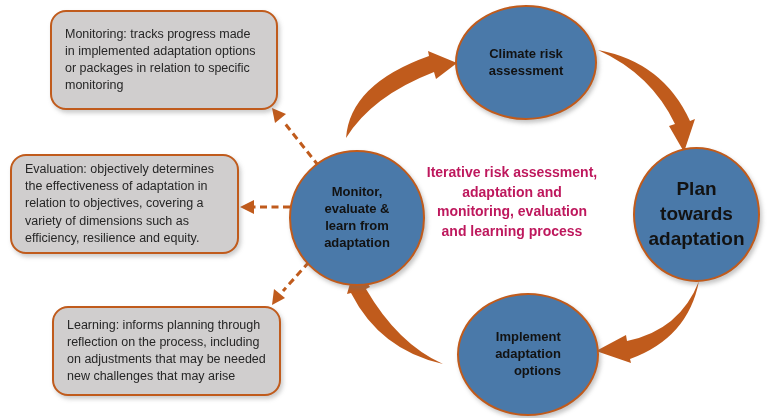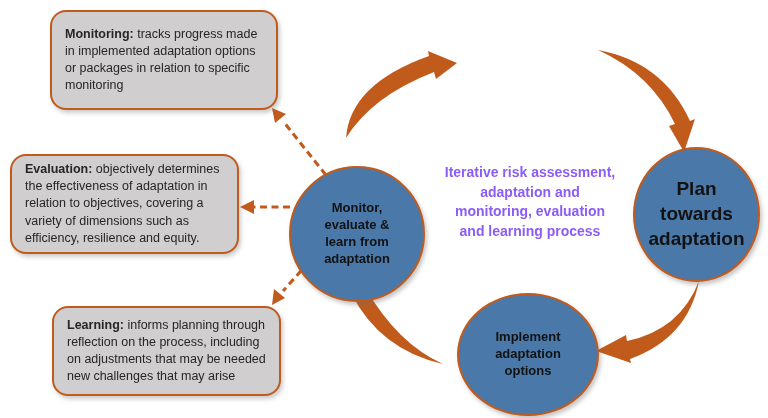--- a/index.html
+++ b/index.html
@@ -17,42 +17,42 @@
     background:var(--note-fill,#D0CECE);
     border:2px solid var(--accent-orange,#C05B1C);
     border-radius:16px;
     display:flex;align-items:center;
     padding:6px 13px;
     box-shadow:2px 3px 4px rgba(110,110,110,0.35);
   }
   .note p{
     margin:0;font-size:12.5px;line-height:1.38;color:var(--text-dark,#262626);
   }
-  .note .nlabel{font-weight:bold;}
+  .note .nlabel{font-weight:normal;}
   .note-monitoring{left:50px;top:10px;width:228px;height:100px;}
   .note-evaluation{left:10px;top:154px;width:229px;height:100px;}
   .note-learning{left:52px;top:306px;width:229px;height:90px;justify-content:flex-end;}
 
   .circle{
     position:absolute;box-sizing:border-box;border-radius:50%;
     background:var(--circle-fill,#4A79A9);
     border:2.5px solid var(--accent-orange,#C05B1C);
     display:flex;align-items:center;justify-content:center;text-align:center;
     font-weight:bold;color:#121212;font-size:13px;line-height:1.3;
     white-space:pre-line;
     box-shadow:2px 3px 4px rgba(110,110,110,0.4);
   }
   .c-climate{left:455px;top:5px;width:142px;height:115px;}
   .c-plan{left:633px;top:147px;width:127px;height:135px;font-size:19px;}
-  .c-implement{left:457px;top:293px;width:142px;height:123px;}
-  .c-monitor{left:289px;top:166px;width:136px;height:136px;}
+  .c-implement{left:457px;top:293px;width:142px;height:123px;text-align:right;}
+  .c-monitor{left:289px;top:150px;width:136px;height:136px;}
 
   .center-text{
-    position:absolute;left:418px;top:163px;width:224px;
-    text-align:center;font-weight:bold;color:#8b5cf6;
+    position:absolute;left:400px;top:163px;width:224px;
+    text-align:center;font-weight:bold;color:#be185d;
     font-size:14px;line-height:1.4;white-space:pre-line;
   }
 </style>
 </head>
 <body>
 
 <div class="stage">
 
   <svg class="arrows" viewBox="0 0 768 418" xmlns="http://www.w3.org/2000/svg">
 
@@ -80,20 +80,24 @@
   </div>
 
   <div class="note note-evaluation">
     <p><span class="nlabel">Evaluation:</span><span> objectively determines the effectiveness of adaptation in relation to objectives, covering a variety of dimensions such as efficiency, resilience and equity.</span></p>
   </div>
 
   <div class="note note-learning">
     <p><span class="nlabel">Learning:</span><span> informs planning through reflection on the process, including on adjustments that may be needed new challenges that may arise</span></p>
   </div>
 
+  <div class="circle c-climate">
+    <span>Climate risk
+assessment</span>
+  </div>
 
   <div class="circle c-plan">
     <span>Plan
 towards
 adaptation</span>
   </div>
 
   <div class="circle c-implement">
     <span>Implement
 adaptation

